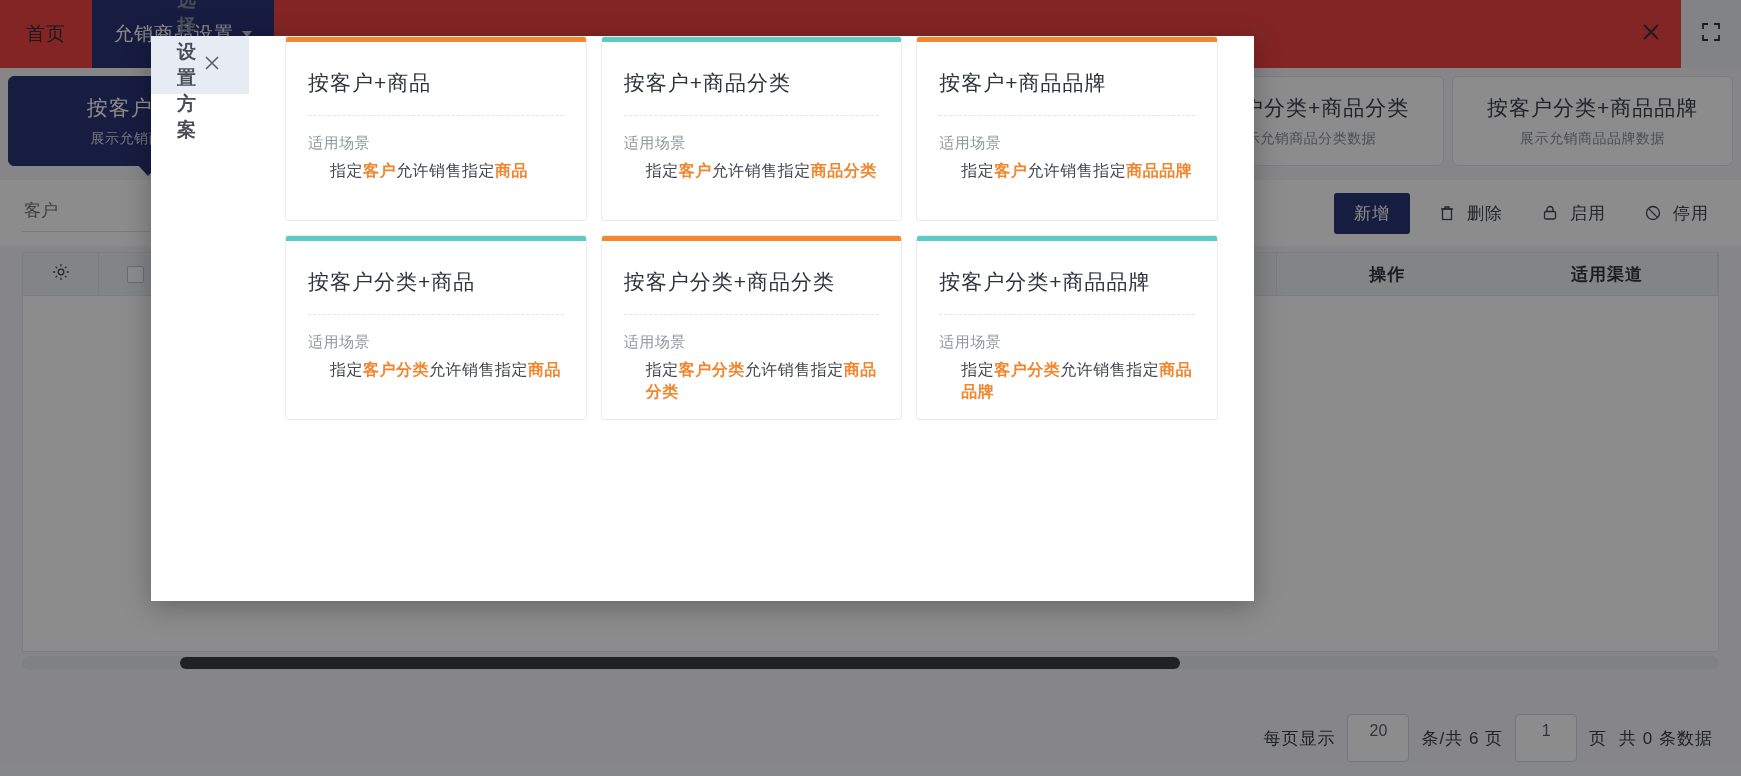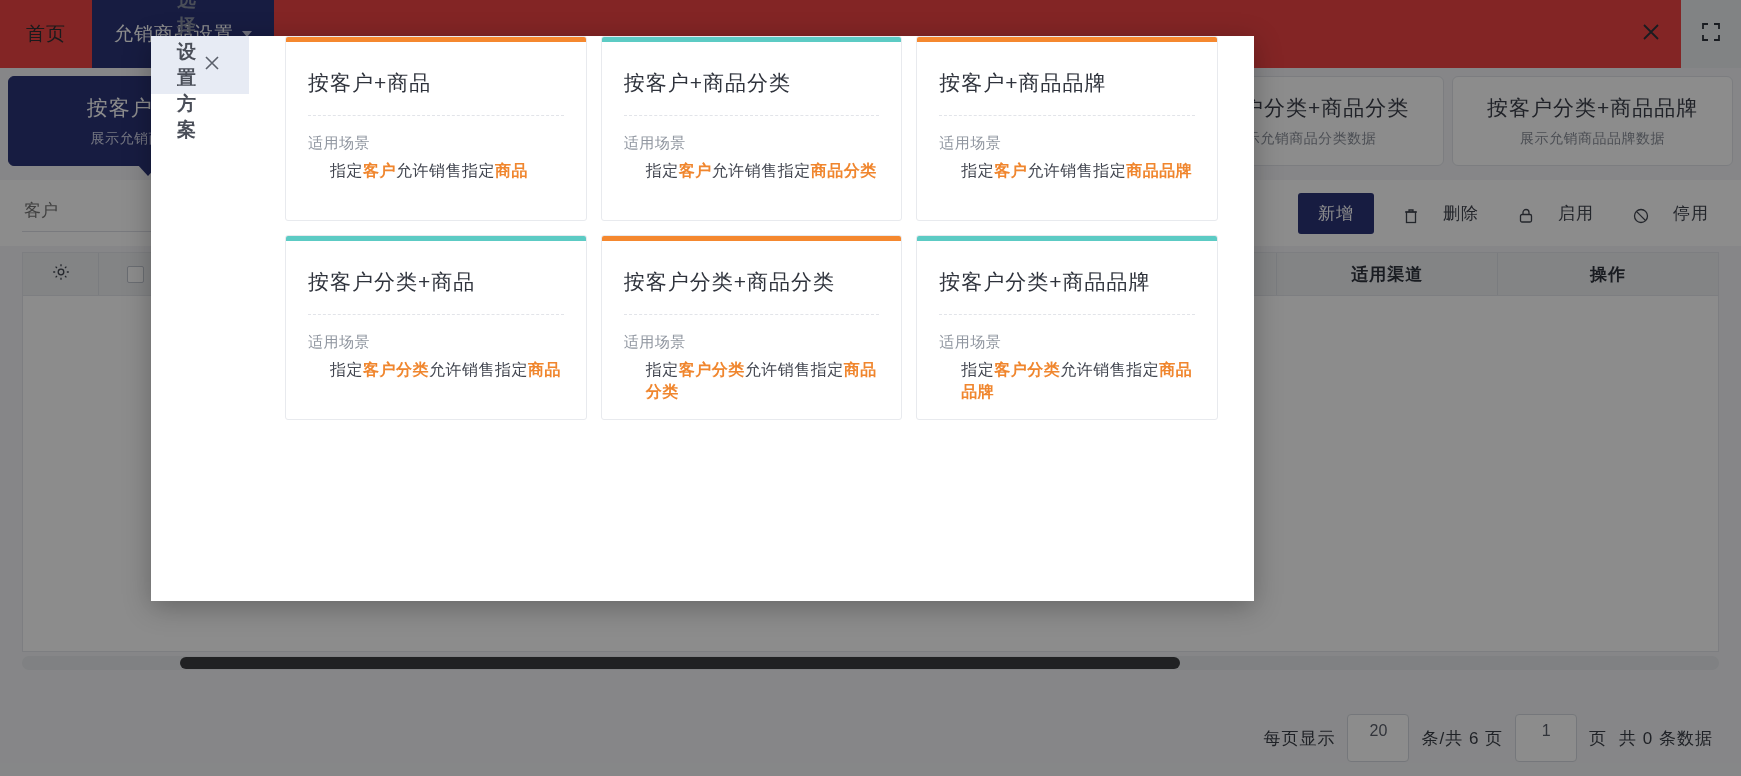--- a/index.html
+++ b/index.html
@@ -77,21 +77,21 @@
     font-family: "Liberation Sans", "DejaVu Sans", sans-serif;
   }
   .tool-spacer { flex: 1; }
   .btn-primary {
     background: #2a3377; color: #fff; border: 0; border-radius: 3px;
     padding: 9px 20px; font-size: 17px; letter-spacing: 1px; cursor: pointer;
     font-family: "Liberation Sans", "DejaVu Sans", sans-serif;
     margin-left: 48px;
   }
   .tool-btn {
-    display: flex; align-items: flex-end; gap: 23px; font-size: 17px;
+    display: flex; align-items: center; gap: 11px; font-size: 17px;
     color: #41454f; cursor: pointer; letter-spacing: 1px; padding: 4px 10px;
   }
   .tool-btn svg { display: block; }
 
   
   .table-head {
     position: absolute; left: 22px; top: 252px; width: 1697px; height: 44px;
     background: #eef0f3; border: 1px solid #e4e6eb; display: flex;
     align-items: stretch;
   }
@@ -298,22 +298,22 @@
         </span>
       </div>
       <div class="th chk">
         <span class="chkbox"></span>
       </div>
       <div class="th grow">客户编码</div>
       <div class="th grow">客户名称</div>
       <div class="th grow">商品编码</div>
       <div class="th grow">商品名称</div>
       <div class="th grow">状态</div>
+      <div class="th grow last">操作</div>
       <div class="th grow">适用渠道</div>
-      <div class="th grow last">操作</div>
     </div>
 
     <div class="table-body"></div>
 
     <div class="hscroll-track"></div>
     <div class="hscroll-thumb"></div>
 
     <div class="pager">
       <span class="ptxt">每页显示</span>
       <span class="pbox">20</span>

